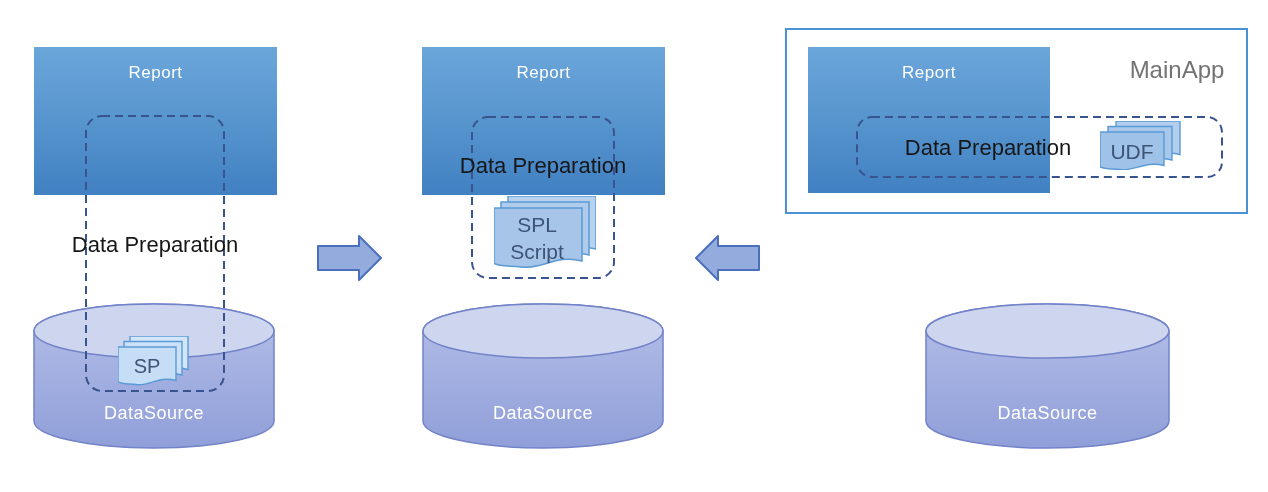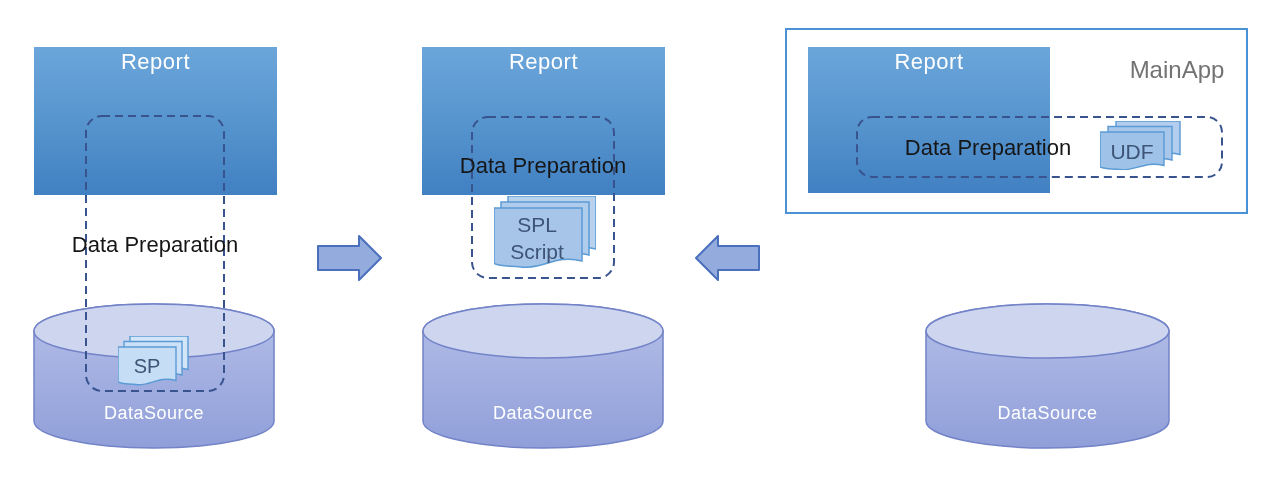--- a/index.html
+++ b/index.html
@@ -8,21 +8,21 @@
     font-family:"Liberation Sans", sans-serif;
   }
   .abs{position:absolute;}
   .report-box{
     width:243px;height:148px;
     background:linear-gradient(180deg,#6ba6da 0%,#5593cd 55%,#4180c2 100%);
     display:flex;justify-content:center;align-items:flex-start;
     z-index:2;
   }
   .report-label{
-    color:#ffffff;font-size:22px;font-weight:400;letter-spacing:0.5px;margin-top:2px;
+    color:#ffffff;font-size:17px;font-weight:400;letter-spacing:0.5px;margin-top:16px;
   }
   .mainapp-box{
     left:785px;top:28px;width:463px;height:186px;
     background:#ffffff;border:2px solid #4a91d6;box-sizing:border-box;z-index:1;
   }
   .mainapp-label{
     left:1084px;top:56px;width:186px;text-align:center;
     color:#737373;font-size:24px;z-index:6;
   }
   .dataprep-label{

